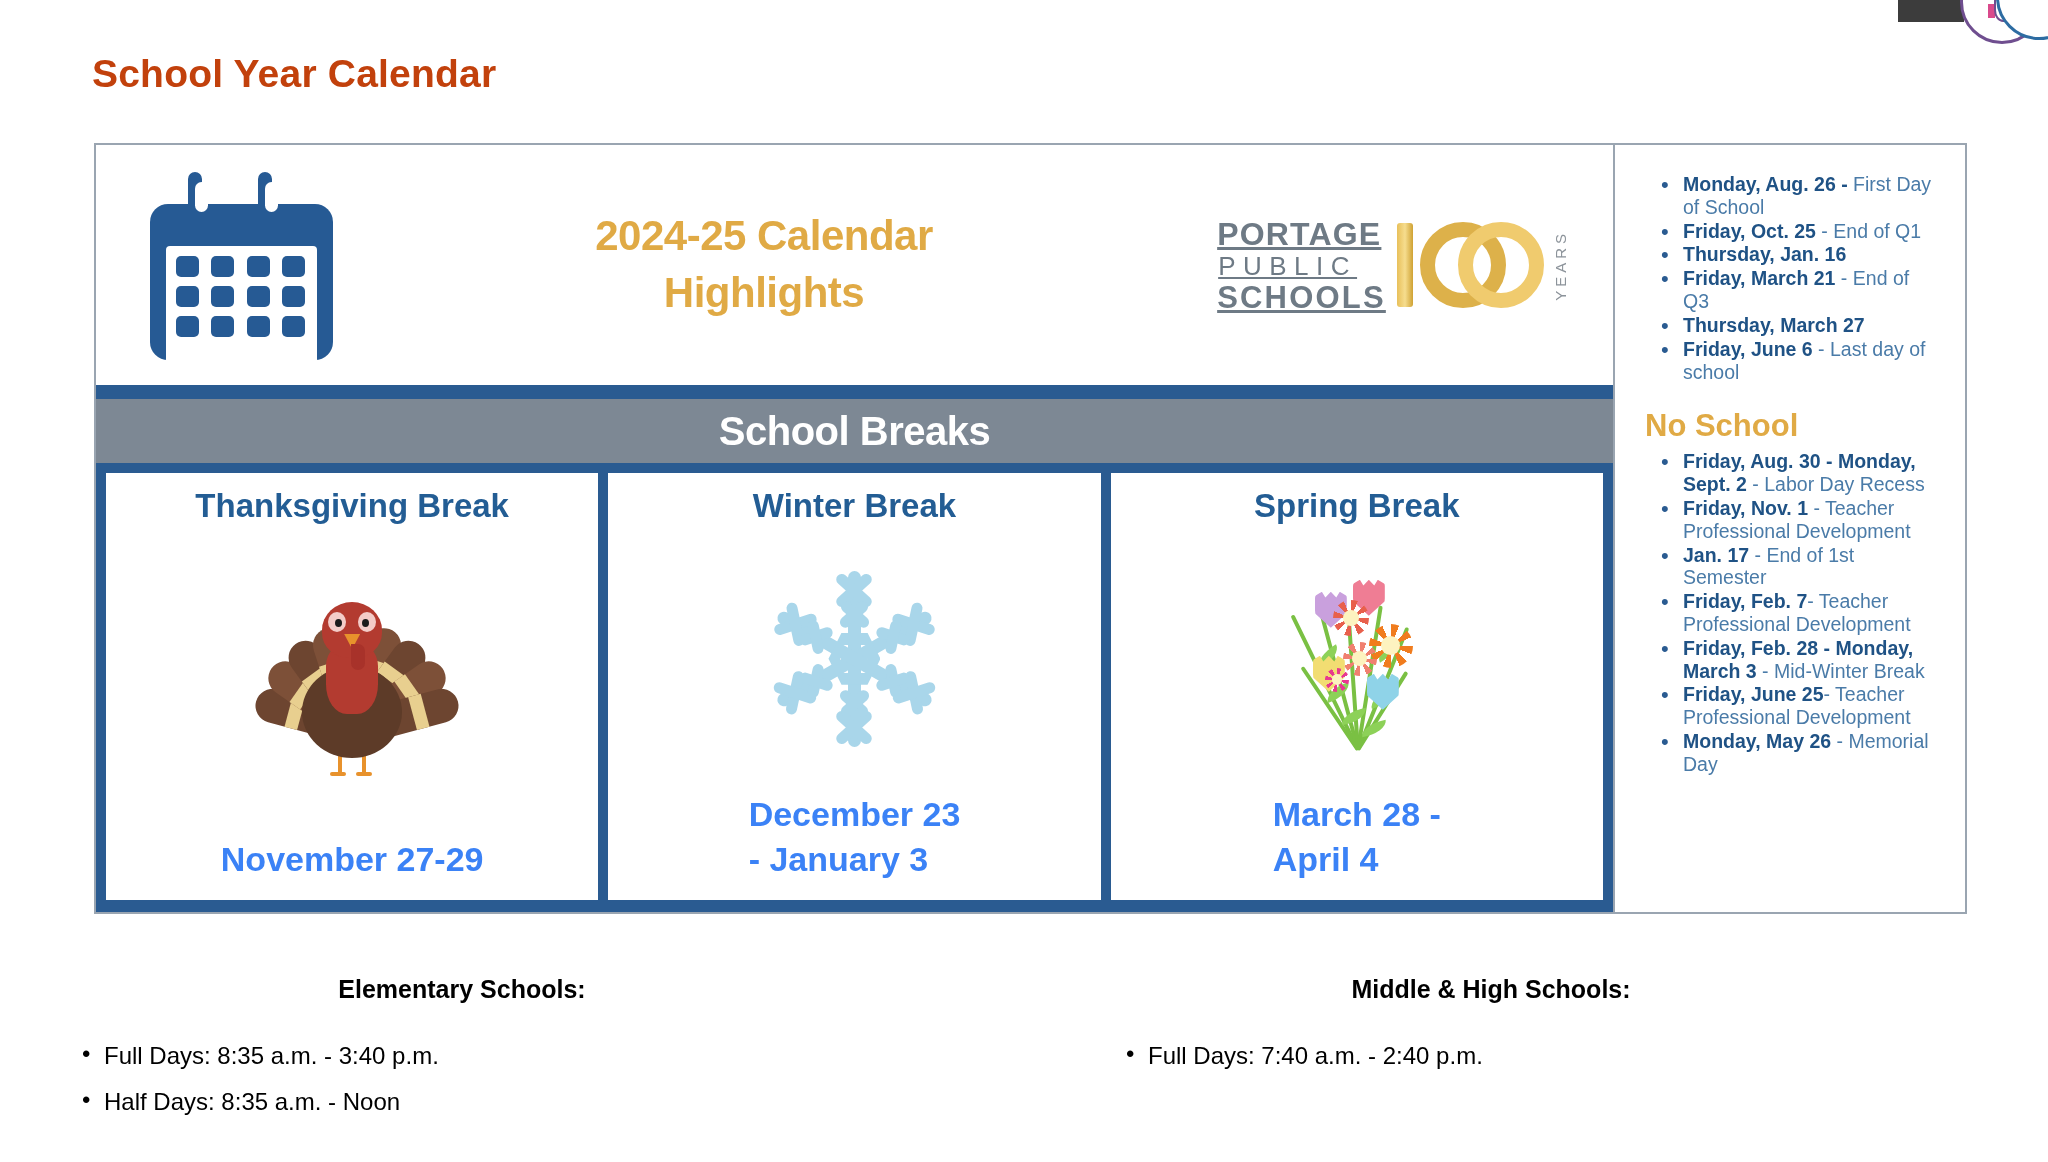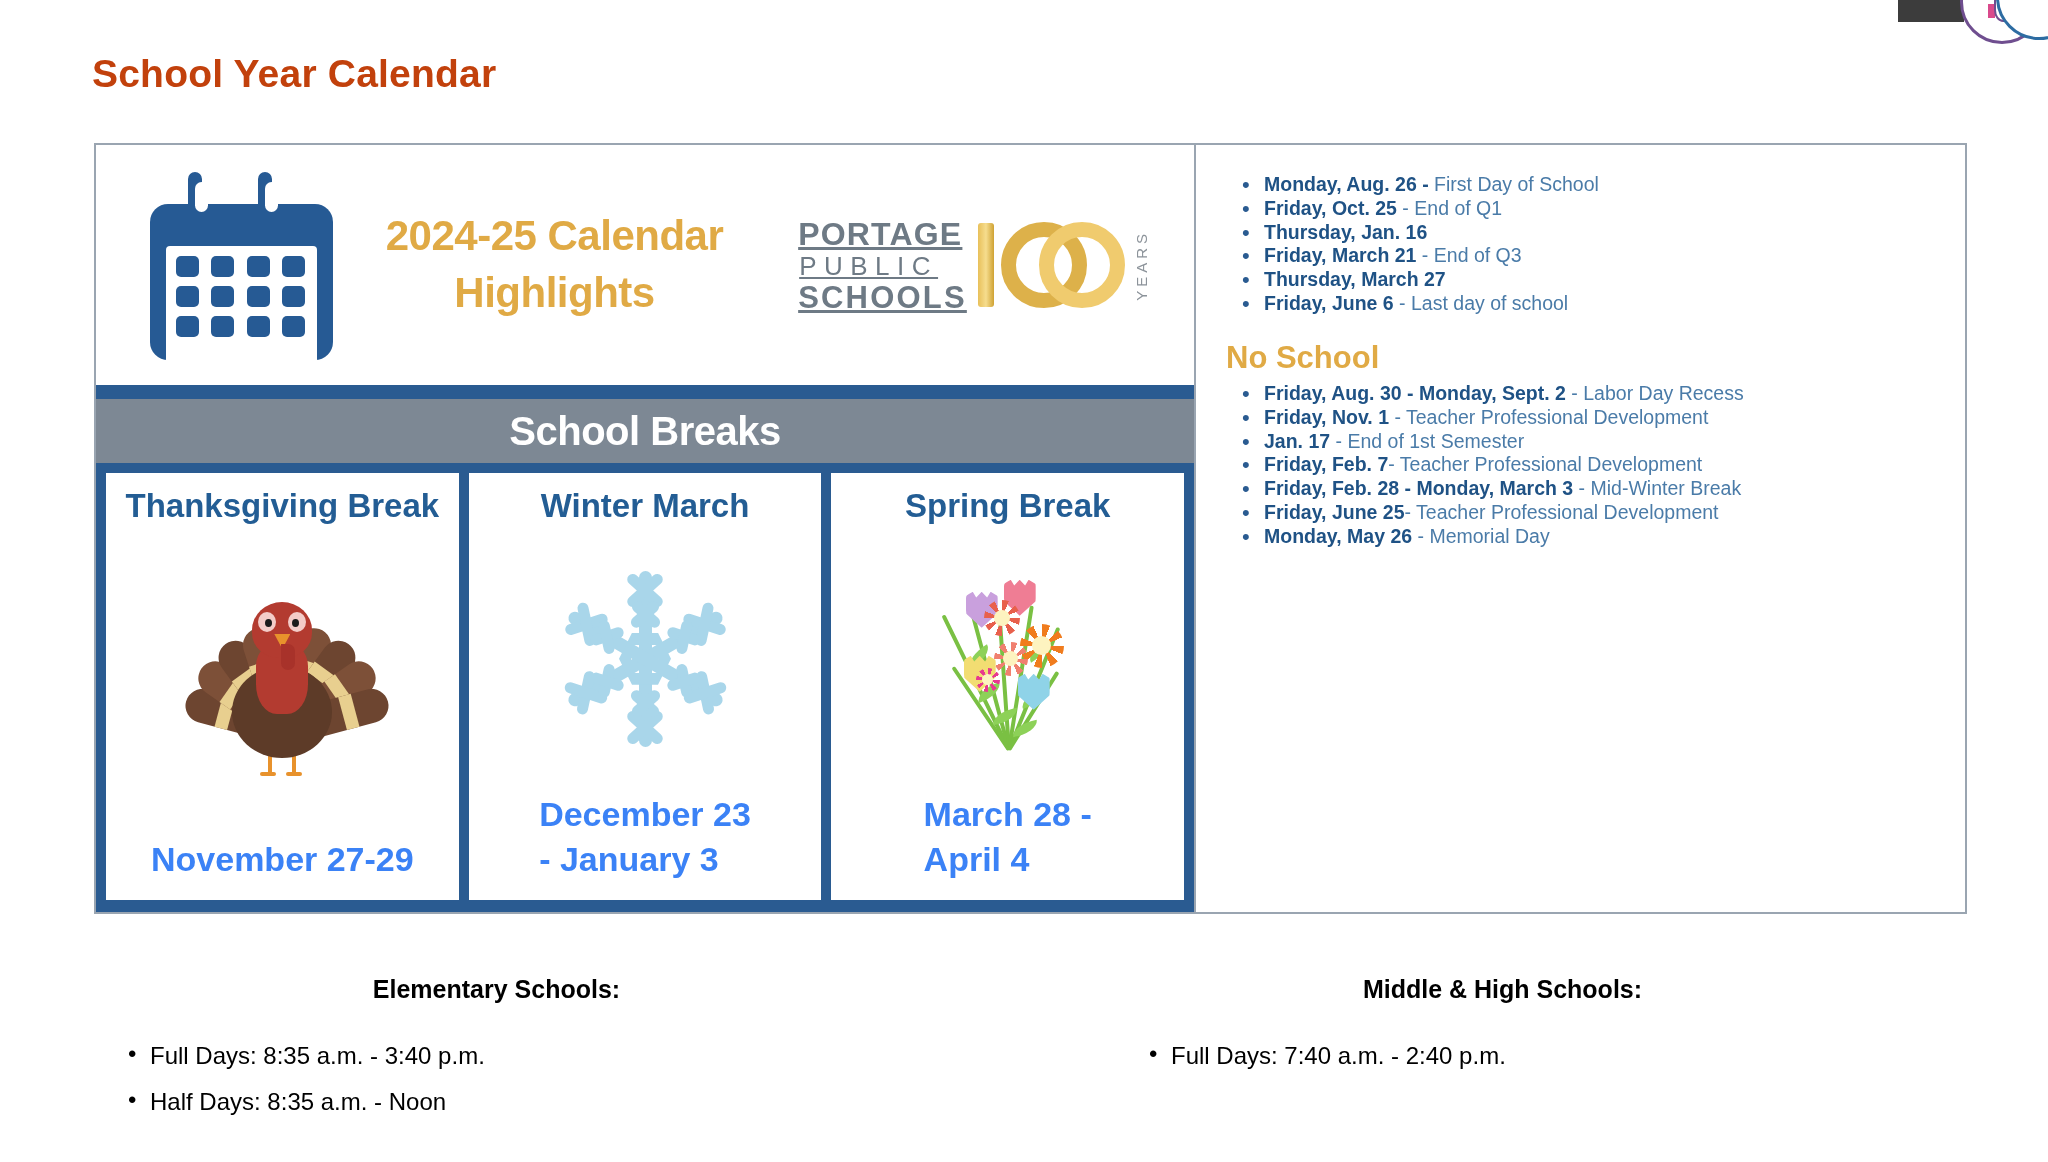--- a/index.html
+++ b/index.html
@@ -36,21 +36,21 @@
   }
 
   
   .frame {
     position: absolute; left: 94px; top: 143px;
     width: 1873px; height: 771px;
     border: 2px solid #9aa5b1;
     background: #ffffff;
     display: flex;
   }
-  .left-col { width: 1100px; position: relative; background:#ffffff; border-right: 2px solid #9aa5b1; }
+  .left-col { width: 1519px; position: relative; background:#ffffff; border-right: 2px solid #9aa5b1; }
   .right-col { flex: 1; position: relative; background: #ffffff; padding: 28px 26px 0 30px; }
 
   
   .lc-head { height: 240px; display: flex; align-items: center; padding: 0 10px 0 48px; }
   .cal-icon { width: 195px; height: 195px; position: relative; flex: none; }
   .cal-body { position: absolute; left: 6px; top: 36px; width: 183px; height: 156px;
               background: #265a94; border-radius: 18px; }
   .cal-white { position: absolute; left: 22px; top: 78px; width: 151px; height: 118px;
                background: #ffffff; border-radius: 4px; }
   .cal-grid { position: absolute; left: 32px; top: 88px; width: 131px;
@@ -172,21 +172,21 @@
   ul.rc-list { list-style: none; margin: 0 0 0 10px; padding: 0; }
   ul.rc-list li { position: relative; padding-left: 28px; margin-bottom: 1px;
                   font-size: 19.5px; line-height: 1.17; color: #4a7ba8; }
   ul.rc-list li::before { content: "•"; position: absolute; left: 6px; top: -1px;
                           color: #2a5b91; font-size: 22px; line-height: 1.15; }
   ul.rc-list li b { color: #1f5285; font-weight: bold; }
 
   
   .hours { position: absolute; left: 0; top: 975px; width: 2048px; display: flex; }
   .hours-col { flex: 1; }
-  .hours-col.a { padding-left: 106px; }
+  .hours-col.a { padding-left: 60px; }
   .hours-col.b { padding-left: 100px; }
   .hours-title { text-align: center; font-size: 25px; font-weight: bold; color: #000000;
                  font-stretch: condensed; margin-bottom: 38px; }
   .hours-col.a .hours-title { margin-right: 140px; }
   .hours-col.b .hours-title { margin-right: 170px; }
   ul.hours-list { list-style: none; margin: 0; padding: 0 0 0 18px; }
   ul.hours-list li { position: relative; padding-left: 26px; font-size: 24px; color: #000000;
                      margin-bottom: 18px; font-stretch: condensed; }
   ul.hours-list li::before { content: "•"; position: absolute; left: 4px; top: -2px; font-size: 24px; }
 </style>
@@ -314,21 +314,21 @@
               <div class="t-pupil l"></div>
                 <div class="t-pupil r"></div>
               <div class="t-beak"></div>
               <div class="t-wattle"></div>
             </div>
           </div>
           <div class="break-date">November 27-29</div>
         </div>
 
         <div class="break-card">
-          <div class="break-title">Winter March</div>
+          <div class="break-title">Winter Break</div>
           <div class="break-art">
             <div class="snow">
               <div class="snow-arm" style="transform:rotate(0deg)">
                   <b></b>
                   <u></u>
                   <b></b>
                   <u></u>
                   <b></b>
                   <u></u>
                   <b></b>

